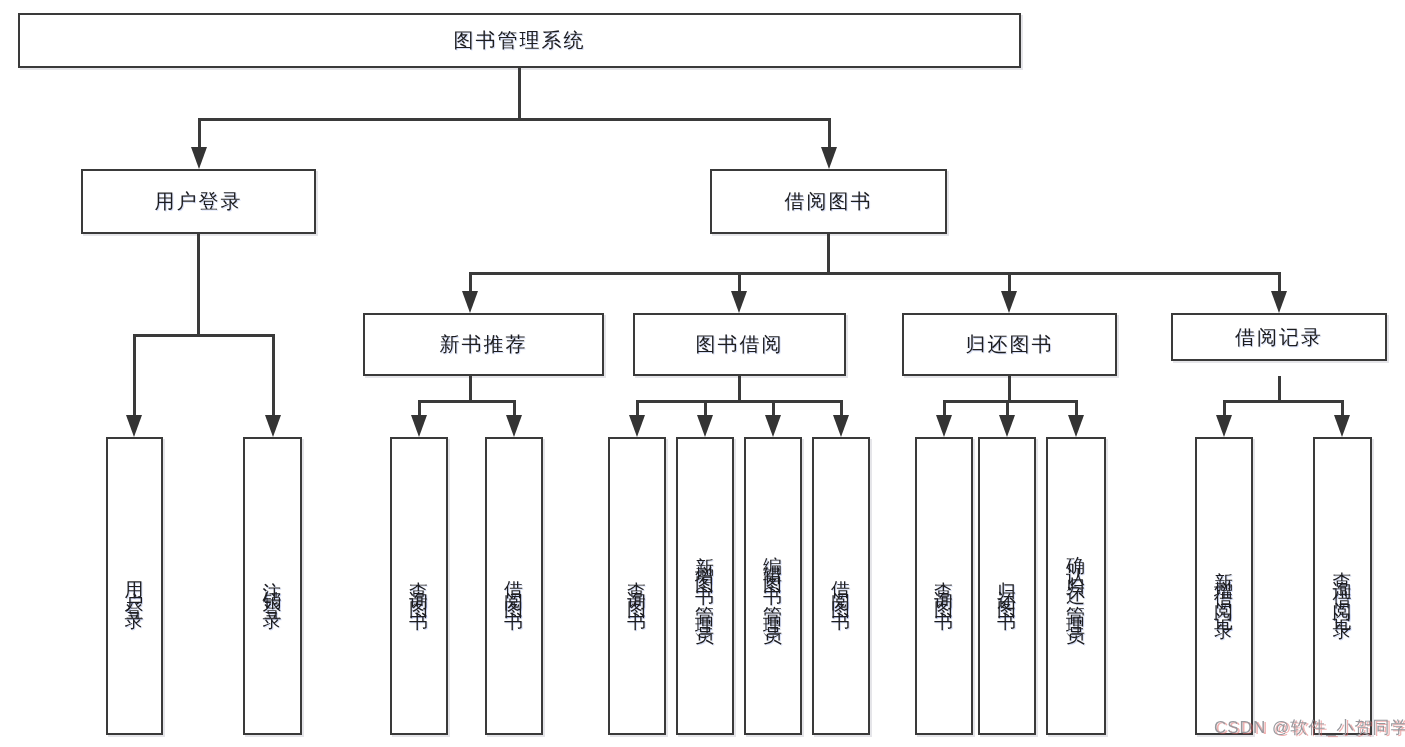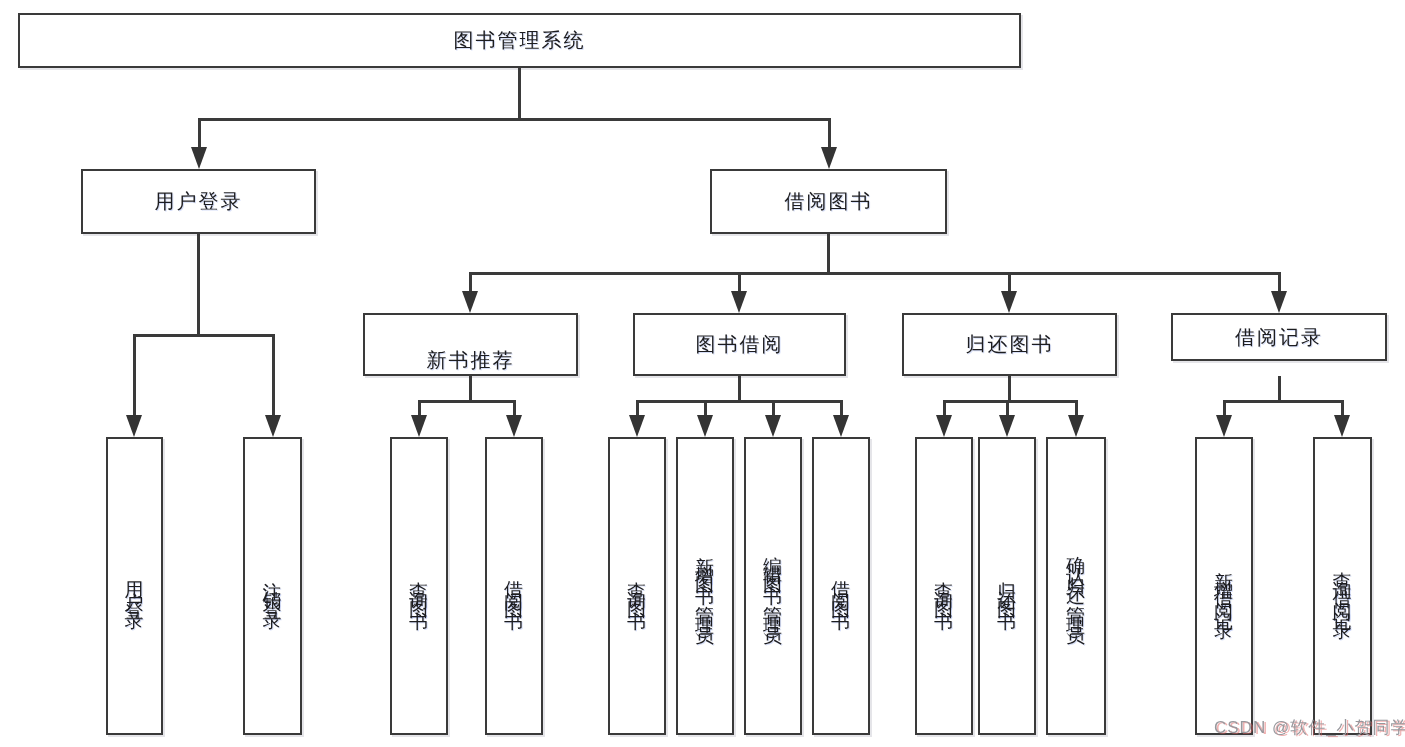--- a/index.html
+++ b/index.html
@@ -43,21 +43,21 @@
     <span class="lbl">图书管理系统</span>
   </div>
 
   <div class="box" style="left:81px;top:169px;width:235px;height:65px;">
     <span class="lbl">用户登录</span>
   </div>
   <div class="box" style="left:710px;top:169px;width:237px;height:65px;">
     <span class="lbl">借阅图书</span>
   </div>
 
-  <div class="box" style="left:363px;top:313px;width:215px;height:63px;align-items:flex-end;">
+  <div class="box" style="left:363px;top:313px;width:241px;height:63px;">
     <span class="lbl">新书推荐</span>
   </div>
   <div class="box" style="left:633px;top:313px;width:213px;height:63px;">
     <span class="lbl">图书借阅</span>
   </div>
   <div class="box" style="left:902px;top:313px;width:215px;height:63px;">
     <span class="lbl">归还图书</span>
   </div>
   <div class="box" style="left:1171px;top:313px;width:216px;height:48px;">
     <span class="lbl">借阅记录</span>

